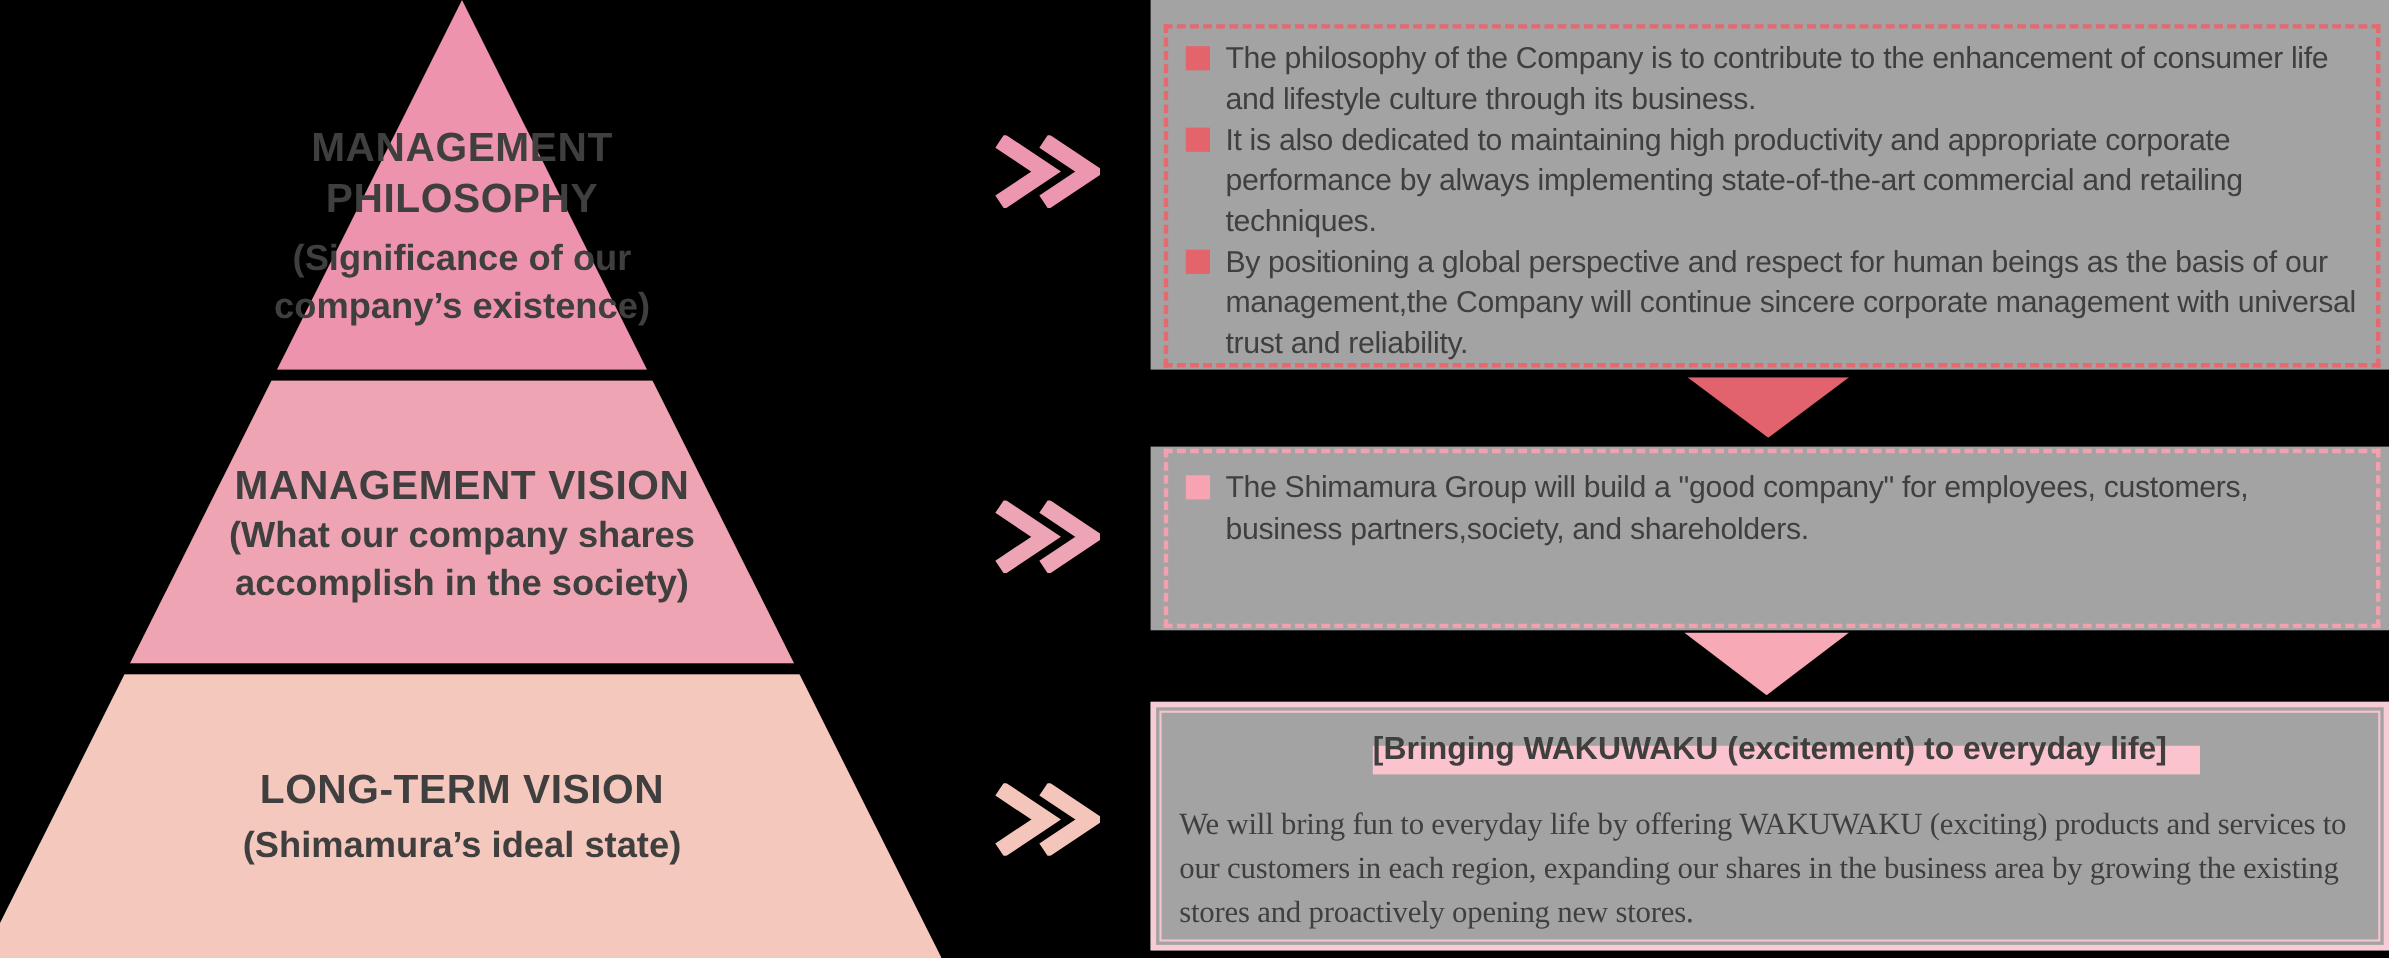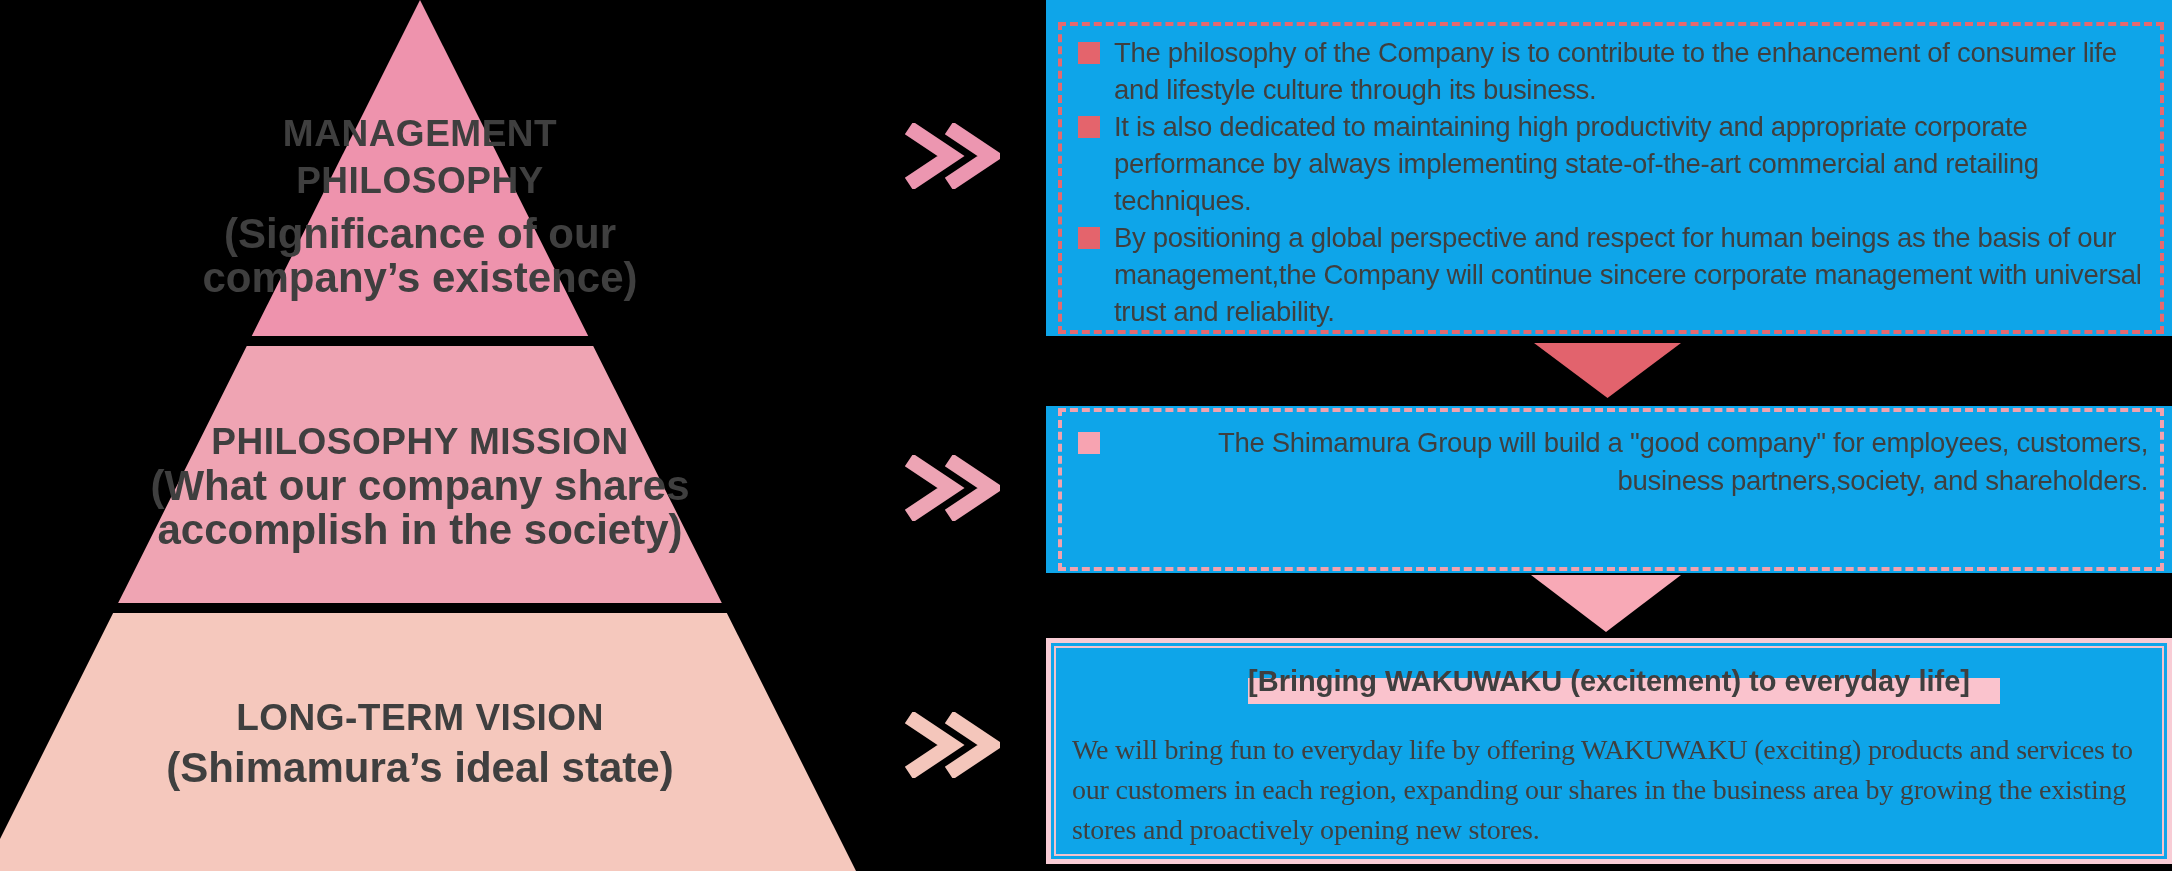--- a/index.html
+++ b/index.html
@@ -10,33 +10,33 @@
   
   #pyramid{position:absolute;left:-16px;top:0;width:872px;height:871px;
     clip-path:polygon(50% 0,100% 100%,0 100%);}
   .band{position:absolute;left:0;width:100%;}
   #band1{top:0;height:336px;}
   #band2{top:346px;height:257px;}
   #band3{top:613px;height:258px;}
   .pyr-text{position:absolute;left:420px;transform:translateX(-50%);
     text-align:center;font-weight:bold;white-space:pre-line;width:max-content;}
   .pyr-title{font-size:37px;line-height:47px;letter-spacing:.5px;}
-  .pyr-sub{font-size:42px;line-height:44px;}
+  .pyr-sub{font-size:33px;line-height:44px;}
   #s1-title{top:110px;} #s1-sub{top:212px;}
   #s2-title{top:418px;} #s2-sub{top:464px;}
   #s3-title{top:694px;} #s3-sub{top:746px;}
   
   .chev{position:absolute;width:98px;height:66px;}
   #chev1{left:902px;top:123px;}
   #chev2{left:902px;top:455px;}
   #chev3{left:902px;top:712px;}
   
-  .whitebox{position:absolute;left:1046px;width:1126px;background:#0ea5e9;box-sizing:border-box;}
+  .whitebox{position:absolute;left:1046px;width:1126px;background:#a3a3a3;box-sizing:border-box;}
   #box1{top:0;height:336px;}
-  #box2{top:406px;height:167px;text-align:right;}
+  #box2{top:406px;height:167px;}
   .dashed{position:absolute;border:4px dashed #e5696f;box-sizing:border-box;}
   #box1-frame{left:12px;top:22px;right:8px;bottom:2px;padding:8px 12px 0 16px;}
   #box2-frame{left:12px;top:2px;right:8px;bottom:2px;padding:12px 12px 0 16px;}
   .item{display:flex;margin:0 0 0 0;}
   .bullet{flex:none;width:22px;height:22px;margin:8px 14px 0 0;}
   .item-text{font-size:27.5px;line-height:37px;letter-spacing:-0.3px;width:1048px;}
   #box2-frame .item-text{line-height:38px;}
   
   .tri{position:absolute;}
   #tri1{left:1534px;top:343px;}
@@ -60,21 +60,21 @@
     <div class="band" id="band1" style="background-color: rgb(238, 147, 173);"></div>
     <div class="band" id="band2" style="background-color: rgb(239, 164, 179);"></div>
     <div class="band" id="band3" style="background-color: rgb(245, 200, 189);"></div>
   </div>
 
   <div class="pyr-text pyr-title" id="s1-title">MANAGEMENT
 PHILOSOPHY</div>
   <div class="pyr-text pyr-sub" id="s1-sub">(Significance of our
 company’s existence)</div>
 
-  <div class="pyr-text pyr-title" id="s2-title">PHILOSOPHY MISSION</div>
+  <div class="pyr-text pyr-title" id="s2-title">MANAGEMENT VISION</div>
   <div class="pyr-text pyr-sub" id="s2-sub">(What our company shares
 accomplish in the society)</div>
 
   <div class="pyr-text pyr-sub" id="s3-sub">(Shimamura’s ideal state)</div>
   <div class="pyr-text pyr-title" id="s3-title">LONG-TERM VISION</div>
 
   <svg class="chev" id="chev1" viewBox="0 0 98 66">
     <polyline points="7,5 49,33 7,61" fill="none" stroke-width="15" stroke="#ec96b0"></polyline>
     <polyline points="47,5 89,33 47,61" fill="none" stroke-width="15" stroke="#ec96b0"></polyline>
   </svg>

